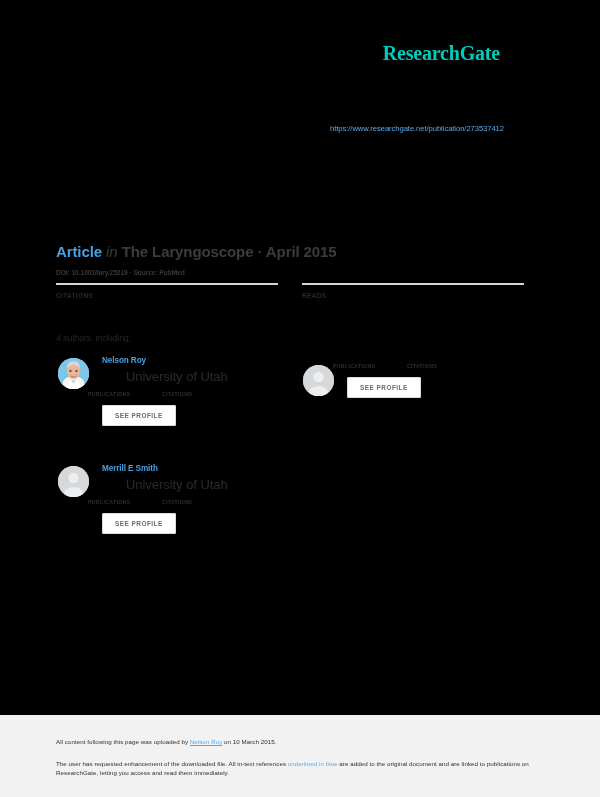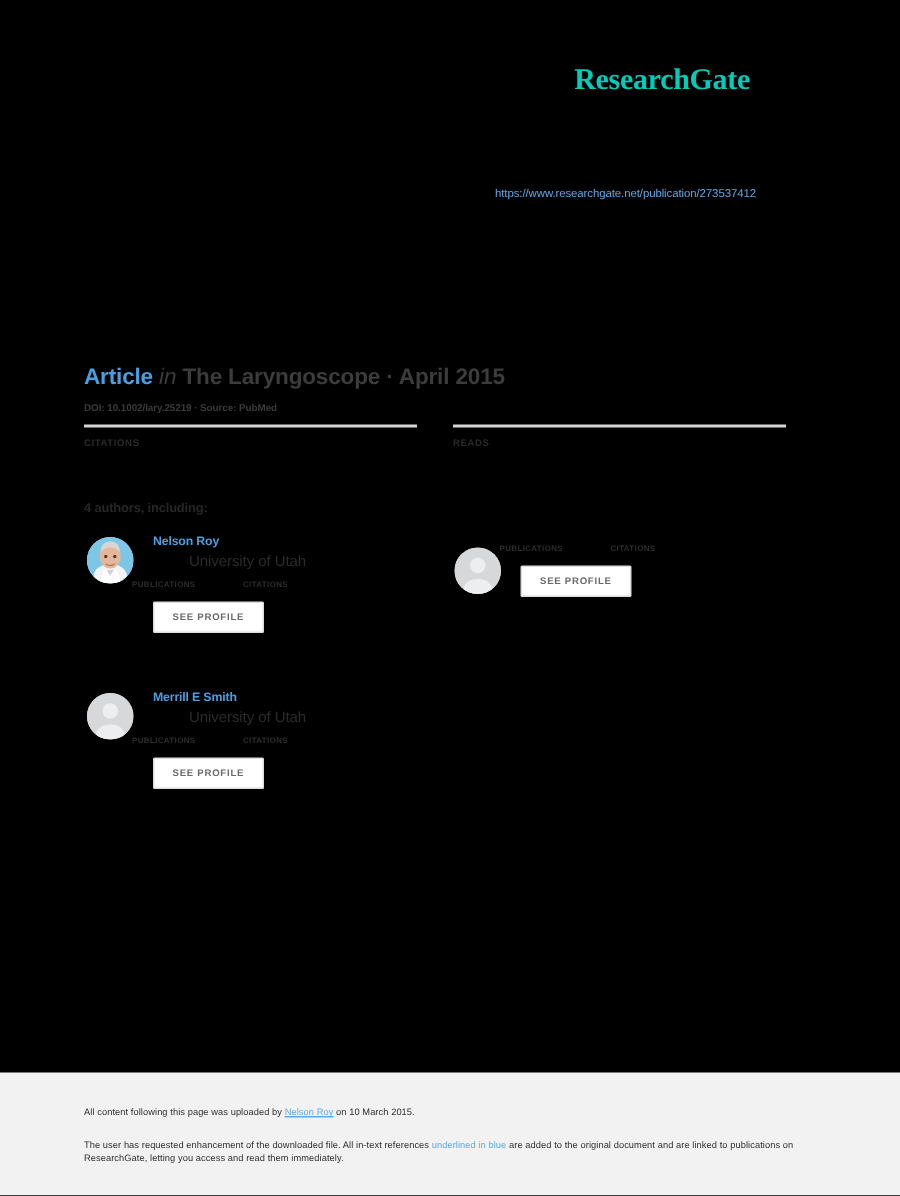--- a/index.html
+++ b/index.html
@@ -109,21 +109,21 @@
     color: #2a2a2a;
     filter: blur(0.4px);
   }
 
   
   .authors-heading {
     position: absolute;
     top: 333px;
     left: 56px;
     font-size: 8.6px;
-    font-weight: bold;
+    font-weight: normal;
     color: #262626;
     letter-spacing: -0.1px;
     filter: blur(0.35px);
   }
 
   
   .authors-grid {
     position: absolute;
     top: 356px;
     left: 56px;
@@ -155,21 +155,21 @@
   .author-name {
     font-size: 8.2px;
     font-weight: bold;
     color: #4a9fe0;
     letter-spacing: -0.1px;
     white-space: nowrap;
     filter: blur(0.4px);
   }
   .author-affil {
     margin-top: 4px;
-    font-size: 10px;
+    font-size: 13px;
     color: #2b2b2b;
     letter-spacing: -0.05px;
     white-space: nowrap;
     filter: blur(0.35px);
     padding-left: 24px;
   }
 
   .author-stats {
     margin-top: 7px;
     margin-left: 32px;

